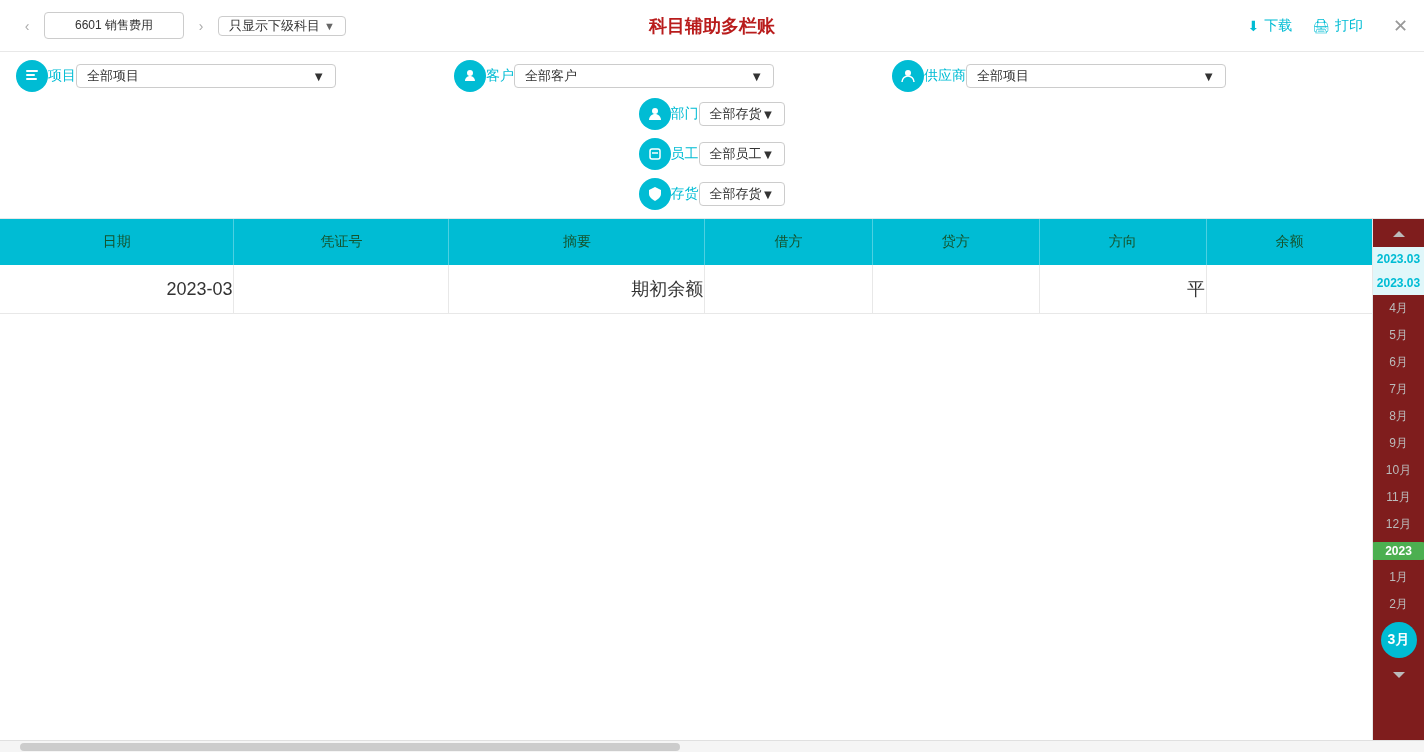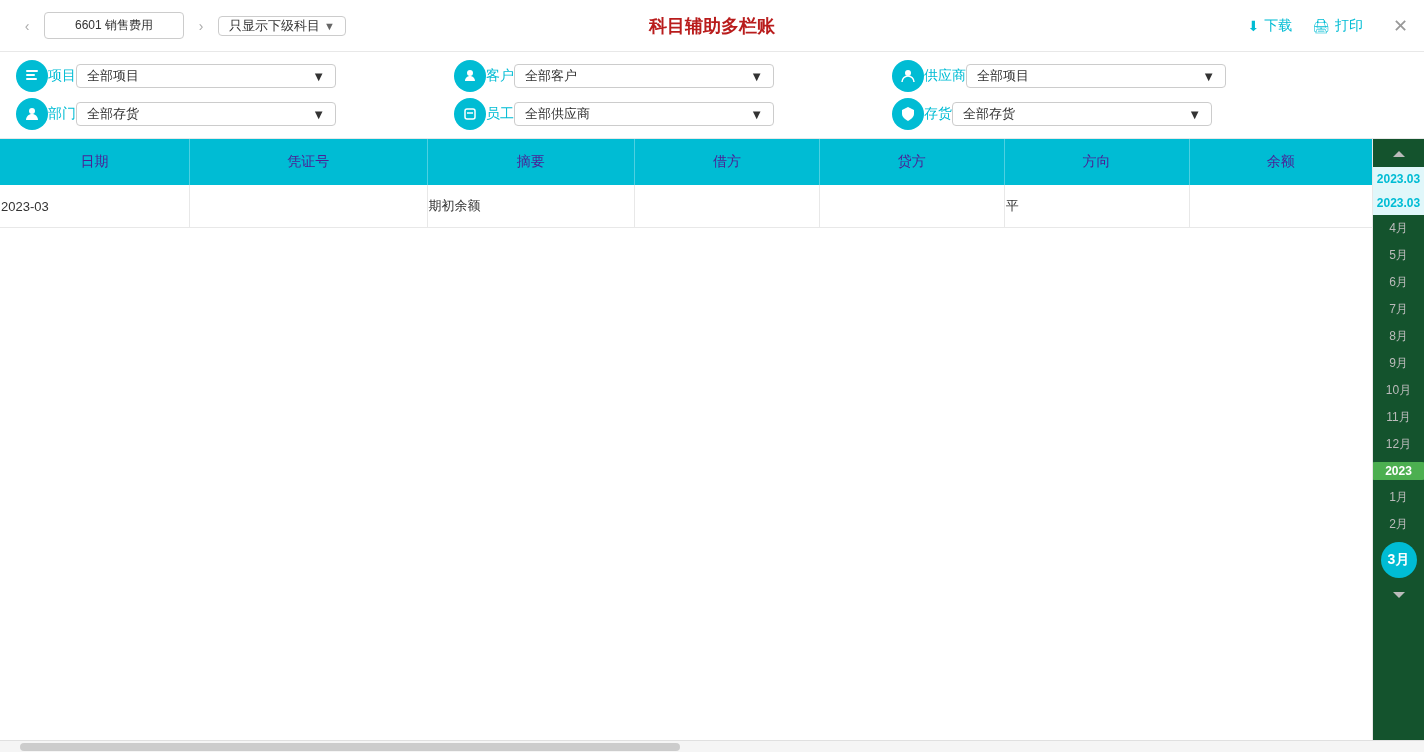--- a/index.html
+++ b/index.html
@@ -109,20 +109,21 @@
     }
     .filter-row {
       display: flex;
       align-items: center;
       gap: 8px;
       width: 100%;
       margin-bottom: 6px;
     }
     .filter-row:last-child {
       margin-bottom: 0;
+      flex-direction: column;
     }
     .filter-item {
       display: flex;
       align-items: center;
       flex: 1;
       max-width: 430px;
     }
     .filter-icon {
       width: 32px;
       height: 32px;
@@ -166,51 +167,51 @@
       display: flex;
       flex: 1;
       overflow: hidden;
     }
     table {
       width: 100%;
       border-collapse: collapse;
     }
     thead tr {
       background: #00bcd4;
-      color: #4c1d95;
+      color: #14532d;
     }
     thead th {
       padding: 14px 10px;
       text-align: center;
       font-weight: normal;
       font-size: 14px;
       border-right: 1px solid rgba(255,255,255,0.3);
     }
     thead th:last-child {
       border-right: none;
       text-align: center;
     }
     tbody tr {
       border-bottom: 1px solid #e8e8e8;
     }
     tbody td {
       padding: 12px 1px;
-      text-align: left;
-      font-size: 13px;
+      text-align: right;
+      font-size: 18px;
       color: #333;
       border-right: 1px solid #e8e8e8;
     }
     tbody td:last-child {
       border-right: none;
     }
     
     .side-timeline {
       width: 52px;
       flex-shrink: 0;
-      background: #14532d;
+      background: #7f1d1d;
       border-left: 1px solid #e8e8e8;
       display: flex;
       flex-direction: column;
       align-items: center;
       overflow-y: auto;
       padding: 4px 0;
     }
     .timeline-item {
       width: 100%;
       display: flex;
@@ -344,21 +345,21 @@
       </div>
       <div class="filter-item">
         <div class="filter-icon">
           <svg width="16" height="16" viewBox="0 0 16 16" fill="white">
             <rect x="3" y="3" width="10" height="10" rx="2" fill="none" stroke="white" stroke-width="1.5"></rect>
             <line x1="5" y1="7" x2="11" y2="7" stroke="white" stroke-width="1.5"></line>
           </svg>
         </div>
         <span class="filter-label">员工</span>
         <div class="filter-select">
-          <span>全部供应商</span>
+          <span>全部员工</span>
           <span>▼</span>
         </div>
       </div>
       <div class="filter-item">
         <div class="filter-icon">
           <svg width="16" height="16" viewBox="0 0 16 16" fill="white">
             <path d="M8 1L14 4v4c0 4-6 7-6 7S2 12 2 8V4z"></path>
           </svg>
         </div>
         <span class="filter-label">存货</span>

